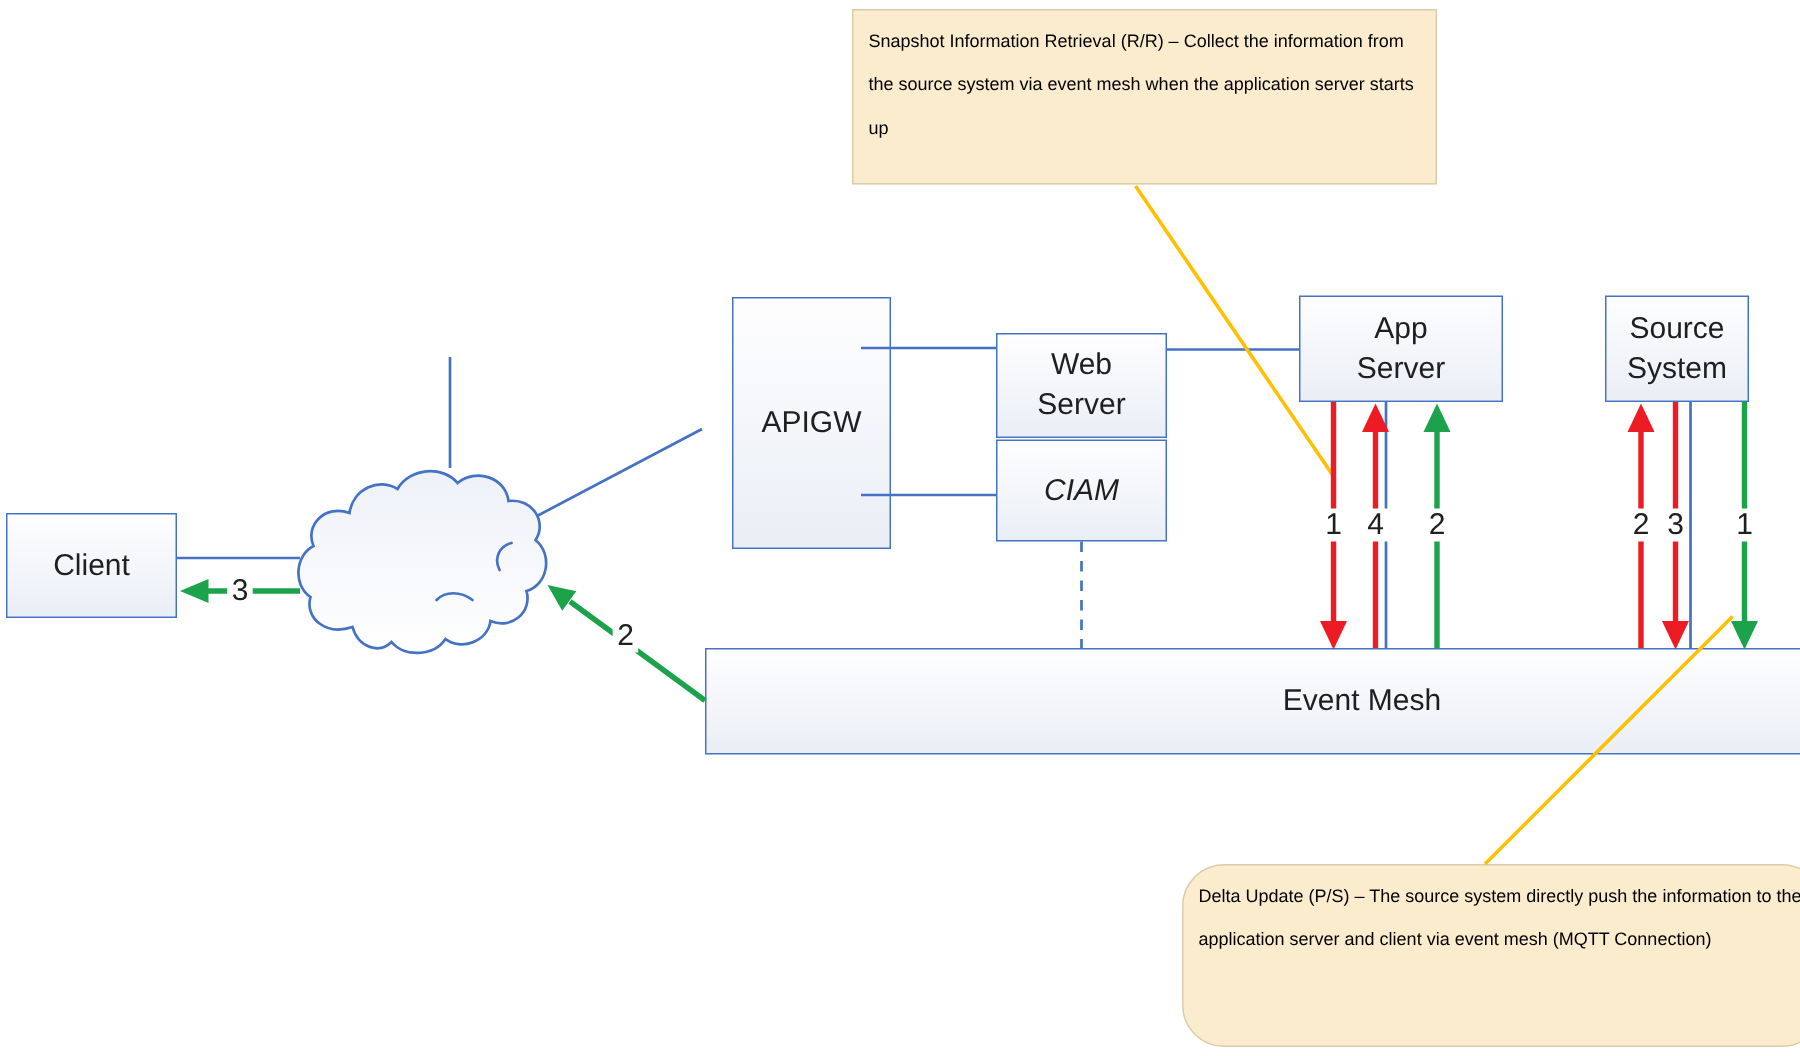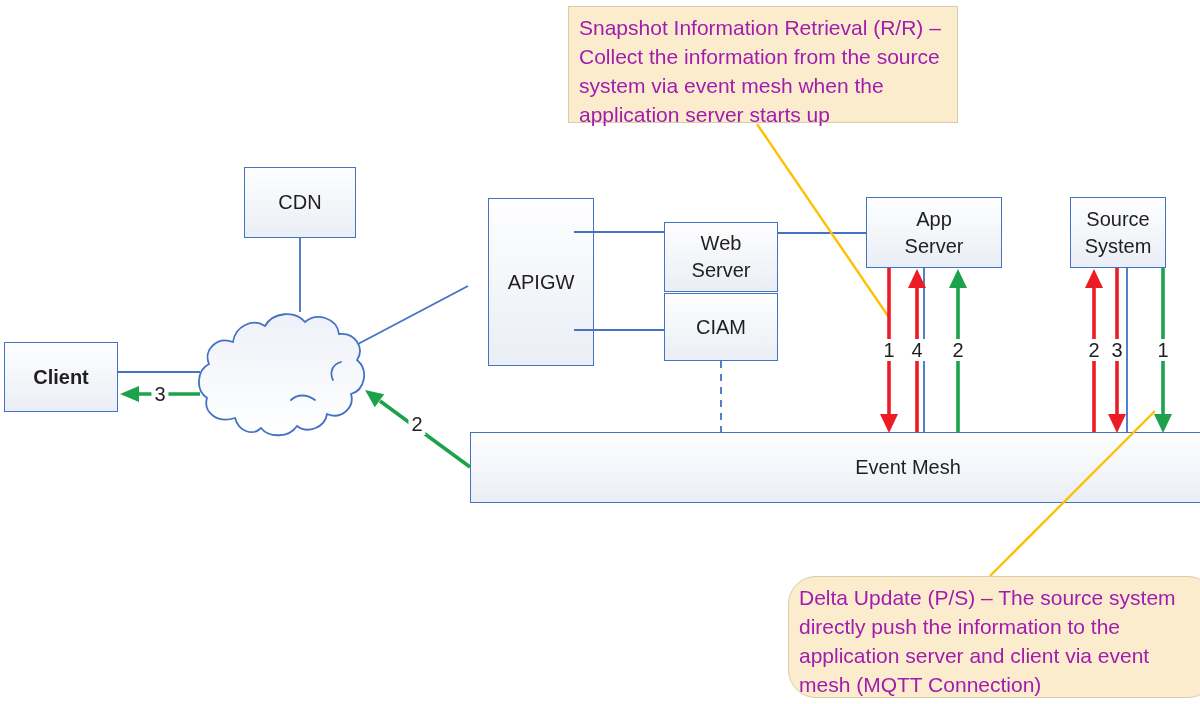--- a/index.html
+++ b/index.html
@@ -21,22 +21,22 @@
     display:flex;align-items:center;justify-content:center;
     text-align:center;font-size:20px;line-height:27px;z-index:1;
   }
   .node .lbl{display:block;}
   .node .wrap2{width:80px;}
 
   .note{
     position:absolute;box-sizing:border-box;
     background:var(--note-bg);
     border:1.3px solid var(--note-border);
-    font-size:21px;line-height:29px;
-    padding:6px 10px;color:#a21caf;z-index:1;
+    font-size:12px;line-height:29px;
+    padding:6px 10px;color:#000000;z-index:1;
   }
 
   svg.overlay{position:absolute;left:0;top:0;z-index:2;pointer-events:none;}
 
   .flow-label{
     position:absolute;transform:translate(-50%,-50%);
     background:#fff;padding:0 3px;
     font-size:20px;line-height:22px;z-index:3;
   }
 
@@ -54,37 +54,34 @@
 
 <div id="stage">
 
   <div class="note" style="left:568px;top:6px;width:390px;height:117px;">
     <span>Snapshot Information Retrieval (R/R) – Collect the information from the source system via event mesh when the application server starts up</span>
   </div>
   <div class="note" style="left:788px;top:576px;width:428px;height:122px;border-radius:28px;">
     <span>Delta Update (P/S) – The source system directly push the information to the application server and client via event mesh (MQTT Connection)</span>
   </div>
 
-  <div class="node" style="left:4px;top:342px;width:114px;height:70px;font-weight:bold;">
+  <div class="node" style="left:4px;top:342px;width:114px;height:70px;">
     <span class="lbl">Client</span>
   </div>
 
-  <div class="node" style="left:244px;top:167px;width:112px;height:71px;">
-    <span class="lbl">CDN</span>
-  </div>
 
   <div class="node" style="left:468px;top:198px;width:106px;height:168px;margin-left:20px;">
     <span class="lbl">APIGW</span>
   </div>
 
   <div class="node" style="left:664px;top:198px;width:114px;height:70px;margin-top:24px;">
     <span class="lbl wrap2">Web Server</span>
   </div>
 
-  <div class="node" style="left:664px;top:293px;width:114px;height:68px;">
+  <div class="node" style="left:664px;top:293px;width:114px;height:68px;font-style:italic;">
     <span class="lbl">CIAM</span>
   </div>
 
   <div class="node" style="left:866px;top:197px;width:136px;height:71px;">
     <span class="lbl wrap2">App Server</span>
   </div>
 
   <div class="node" style="left:1070px;top:197px;width:96px;height:71px;">
     <span class="lbl wrap2">Source System</span>
   </div>

